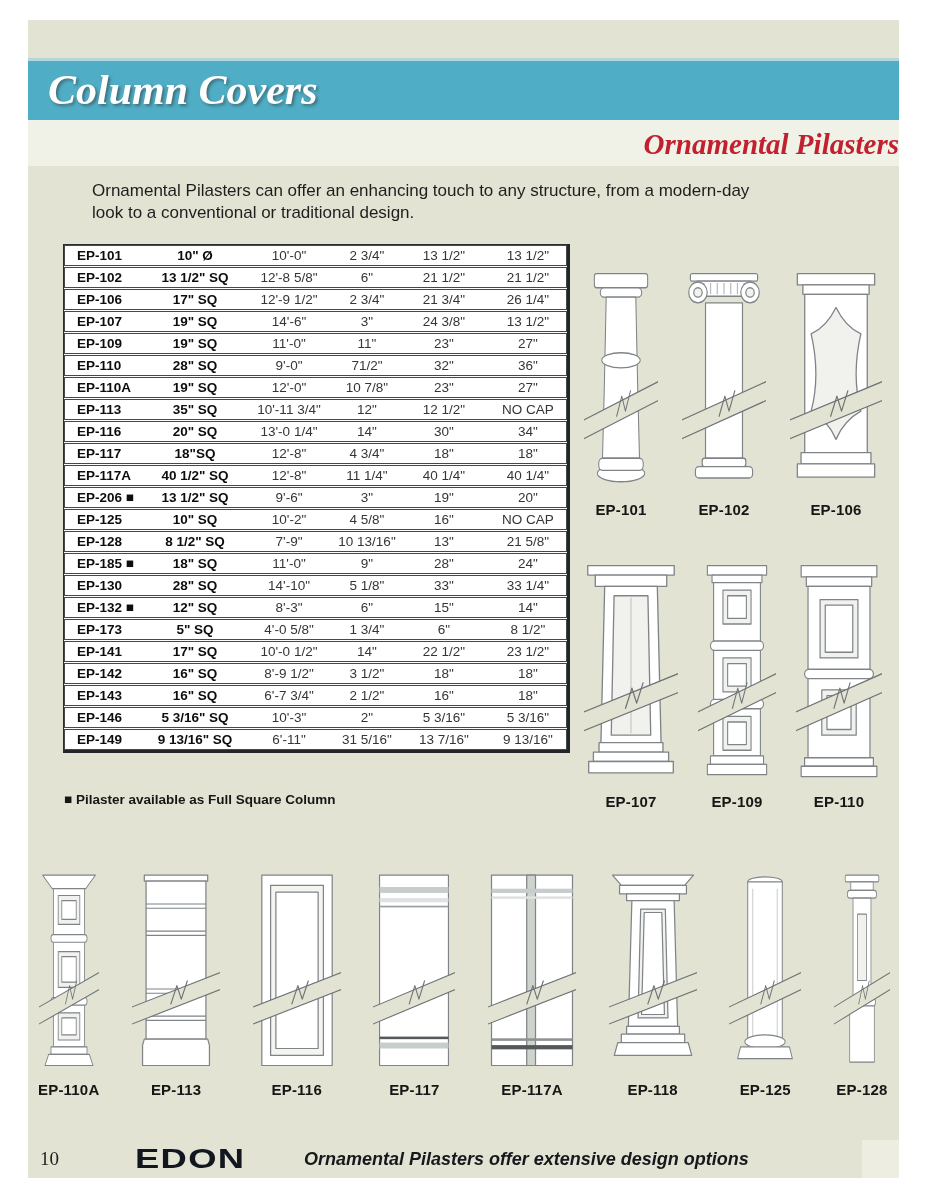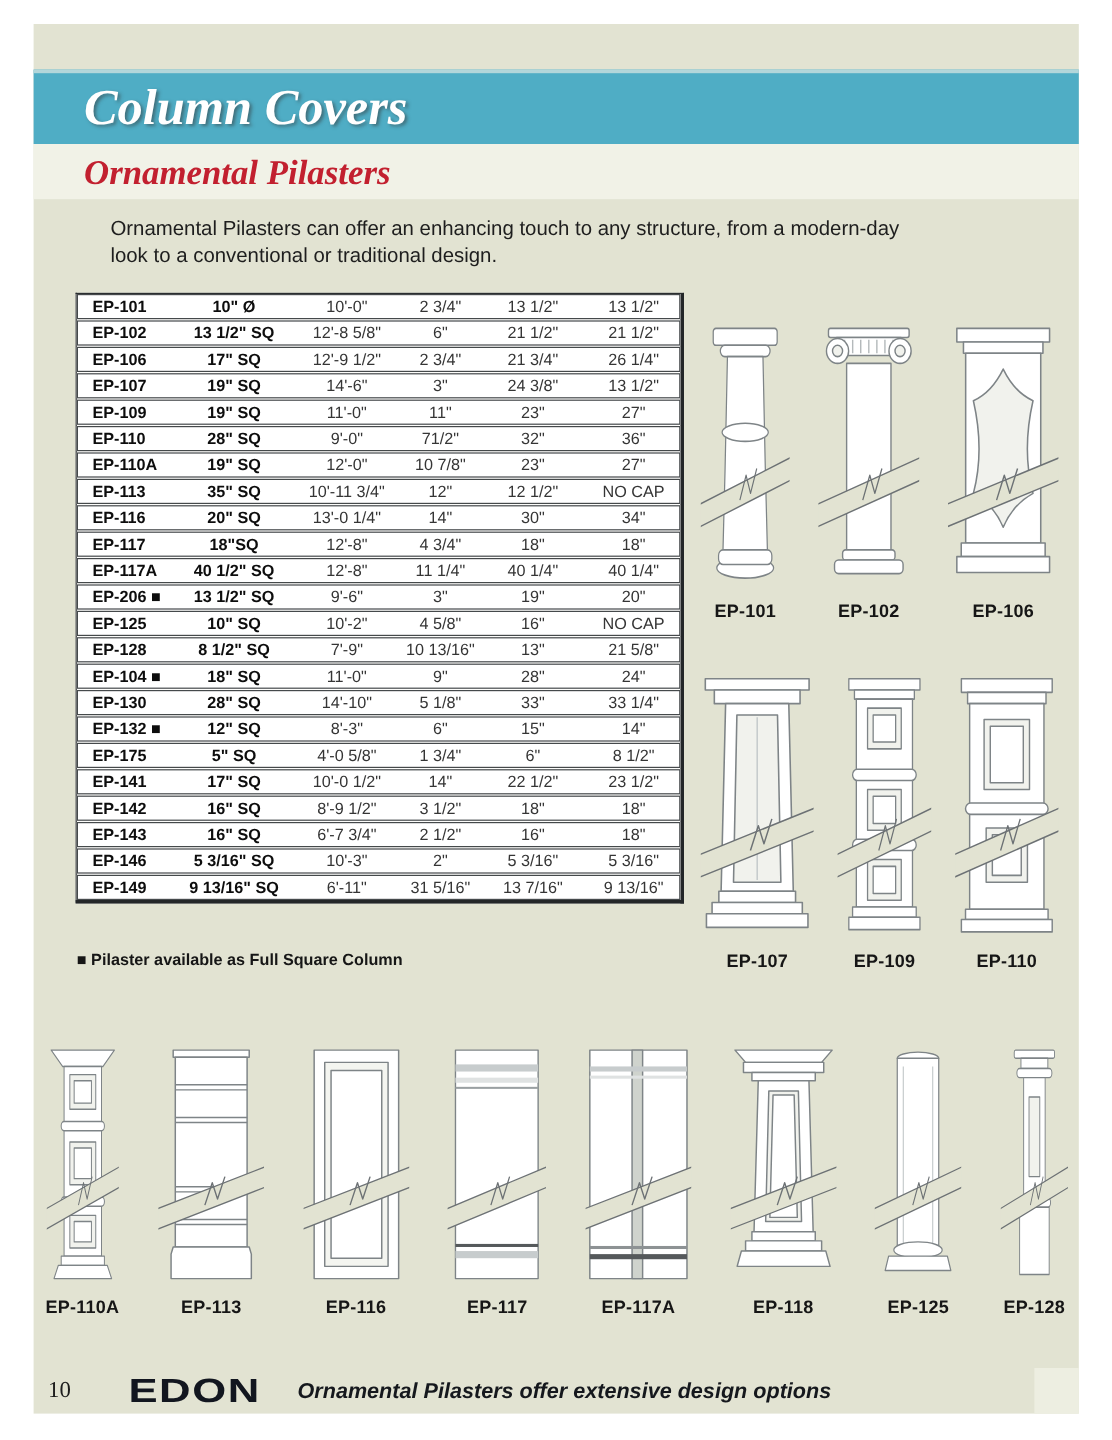--- a/index.html
+++ b/index.html
@@ -11,25 +11,25 @@
     position:absolute;left:28px;top:20px;width:871px;height:1158px;
     background:#e2e3d2;
   }
   
   .banner{
     position:absolute;left:0;top:38px;width:100%;height:62px;
     background:#4fadc5;border-top:3px solid #b2d6da;box-sizing:border-box;
   }
   .banner .title{
     font-family:"Liberation Serif", serif;font-style:italic;font-weight:700;
-    font-size:42px;color:#ffffff;line-height:58px;padding-left:42px;
+    font-size:42px;color:#ffffff;line-height:58px;padding-left:20px;
     text-shadow:2px 2px 3px rgba(50,50,50,.5);
   }
   .substrip{
-    position:absolute;left:0;top:100px;width:100%;height:46px;background:#f1f2e7;
+    position:absolute;left:0;top:100px;width:100%;height:46px;background:#f1f2e7;text-align:right;
   }
   .substrip .subtitle{
     font-family:"Liberation Serif", serif;font-style:italic;font-weight:700;
     font-size:29px;color:#c2202f;line-height:48px;padding-left:42px;
   }
   .intro{
     position:absolute;left:64px;top:160px;width:730px;
     font-size:17px;line-height:1.32;color:#1e1e1e;white-space:pre-line;
   }
   
@@ -66,21 +66,21 @@
   .g3{left:10px;top:842px;width:852px;height:236px;}
   .fig{display:flex;flex-direction:column;justify-content:flex-end;align-items:center;}
   .fig svg{display:block;}
   .figcap{
     font-size:15px;font-weight:700;color:#161616;text-align:center;margin-top:7px;
     letter-spacing:.2px;white-space:nowrap;
   }
   
   .footer{
     position:absolute;left:0;top:1118px;width:100%;height:42px;
-    display:flex;align-items:center;
+    display:flex;align-items:center;gap:28px;
   }
   .pagenum{
     font-family:"Liberation Serif", serif;font-size:19px;color:#1d1d1d;margin-left:12px;
   }
   .logo{
     font-weight:700;font-size:28px;color:#12161f;letter-spacing:1px;
     transform:scaleX(1.3);transform-origin:left center;margin-left:48px;
   }
   .tagline{
     font-style:italic;font-weight:700;font-size:18px;color:#15181d;margin-left:56px;
@@ -222,21 +222,21 @@
         </div>
         <div class="trow">
           <div class="tcell c0">EP-128</div>
           <div class="tcell c1">8 1/2" SQ</div>
           <div class="tcell c2">7'-9"</div>
           <div class="tcell c3">10 13/16"</div>
           <div class="tcell c4">13"</div>
           <div class="tcell c5">21 5/8"</div>
         </div>
         <div class="trow">
-          <div class="tcell c0">EP-104 ■</div>
+          <div class="tcell c0">EP-185 ■</div>
           <div class="tcell c1">18" SQ</div>
           <div class="tcell c2">11'-0"</div>
           <div class="tcell c3">9"</div>
           <div class="tcell c4">28"</div>
           <div class="tcell c5">24"</div>
         </div>
         <div class="trow">
           <div class="tcell c0">EP-130</div>
           <div class="tcell c1">28" SQ</div>
           <div class="tcell c2">14'-10"</div>
@@ -246,21 +246,21 @@
         </div>
         <div class="trow">
           <div class="tcell c0">EP-132 ■</div>
           <div class="tcell c1">12" SQ</div>
           <div class="tcell c2">8'-3"</div>
           <div class="tcell c3">6"</div>
           <div class="tcell c4">15"</div>
           <div class="tcell c5">14"</div>
         </div>
         <div class="trow">
-          <div class="tcell c0">EP-175</div>
+          <div class="tcell c0">EP-173</div>
           <div class="tcell c1">5" SQ</div>
           <div class="tcell c2">4'-0 5/8"</div>
           <div class="tcell c3">1 3/4"</div>
           <div class="tcell c4">6"</div>
           <div class="tcell c5">8 1/2"</div>
         </div>
         <div class="trow">
           <div class="tcell c0">EP-141</div>
           <div class="tcell c1">17" SQ</div>
           <div class="tcell c2">10'-0 1/2"</div>

